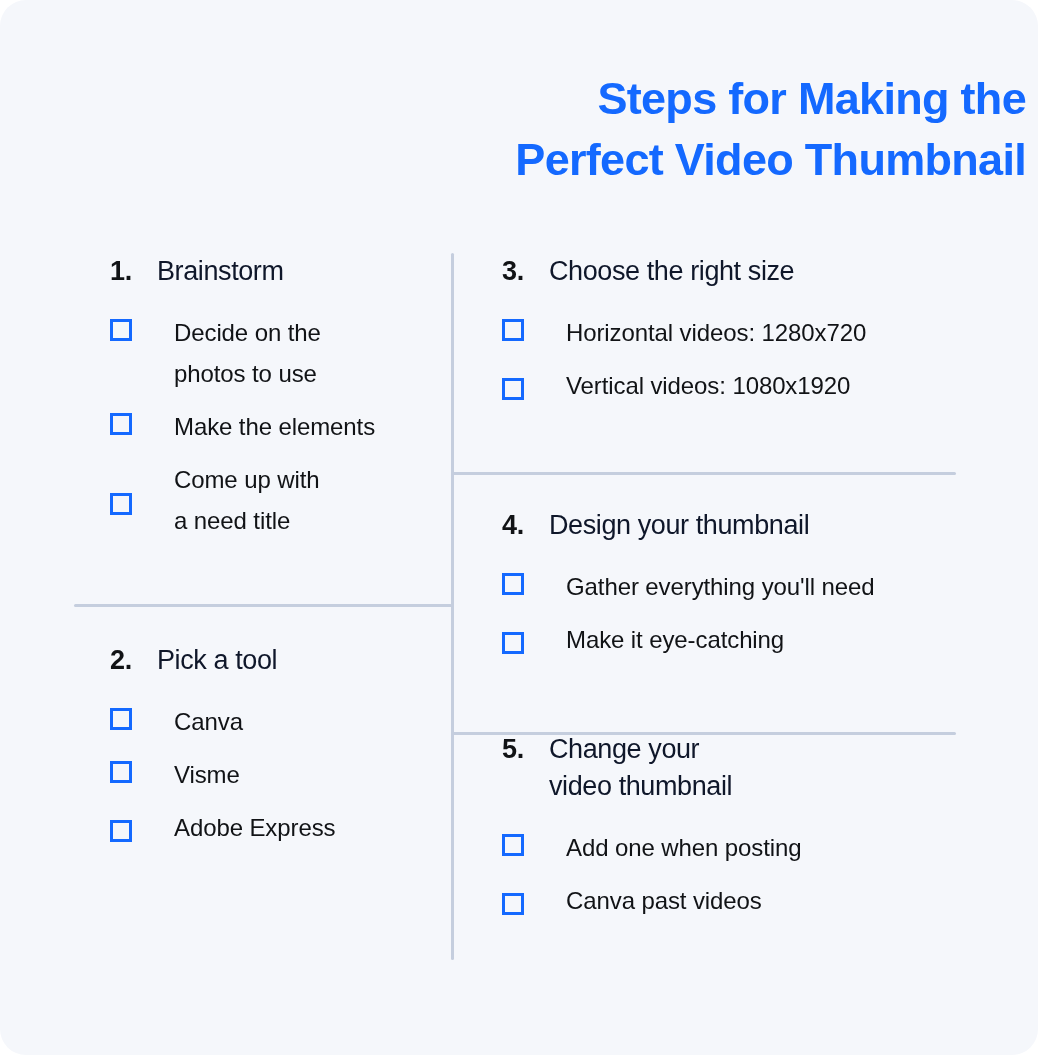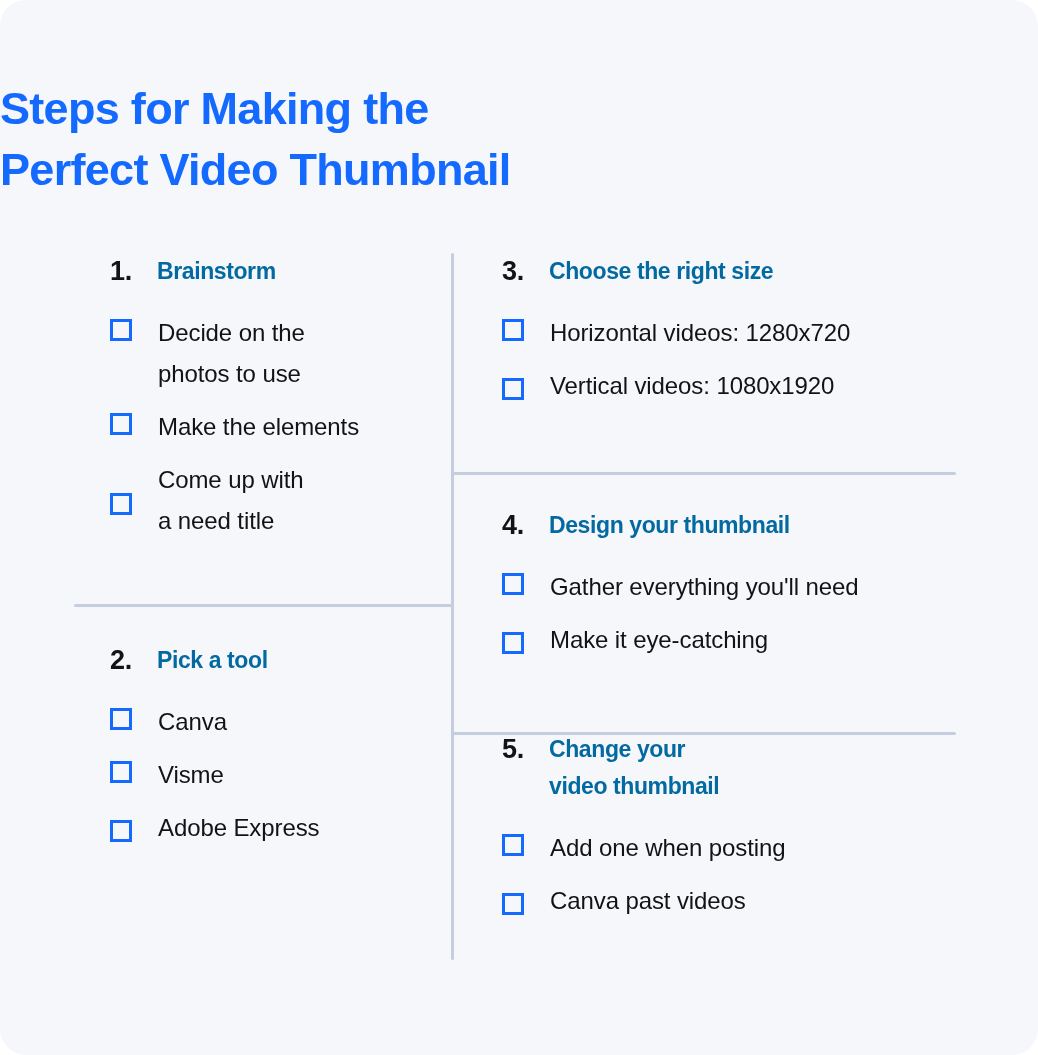--- a/index.html
+++ b/index.html
@@ -23,23 +23,23 @@
     background: #F5F7FB;
     border-radius: 26px;
     box-sizing: border-box;
     overflow: hidden;
   }
 
   
   #title-block {
     position: absolute;
     left: 0;
-    top: 78px;
+    top: 68px;
     width: 1026px;
-    text-align: left;
+    text-align: right;
   }
   .title-line {
     color: #1469FF;
     font-family: "Liberation Sans", sans-serif;
     font-weight: bold;
     font-size: 45px;
     line-height: 61px;
     letter-spacing: -0.7px;
     white-space: nowrap;
   }
@@ -88,33 +88,34 @@
   .sec-num {
     color: #111316;
     font-weight: bold;
     font-size: 27px;
     line-height: 37px;
     width: 47px;
     flex: 0 0 47px;
     letter-spacing: -0.3px;
   }
   .sec-title {
-    color: #0369a1;
-    font-weight: bold;
-    font-size: 23px;
+    color: #0f172a;
+    font-weight: normal;
+    font-size: 27px;
     line-height: 37px;
     letter-spacing: -0.4px;
   }
   .sec-title .t-line { display: block; white-space: nowrap; }
 
   .items { margin-top: 22px; }
   .item {
     display: flex;
     align-items: flex-start;
     margin-bottom: 12px;
+    gap: 16px;
   }
   .item:last-child { margin-bottom: 0; align-items: center; }
 
   .cbox {
     flex: 0 0 22px;
     width: 22px;
     height: 22px;
     box-sizing: border-box;
     border: 3px solid #1469FF;
     background: transparent;

